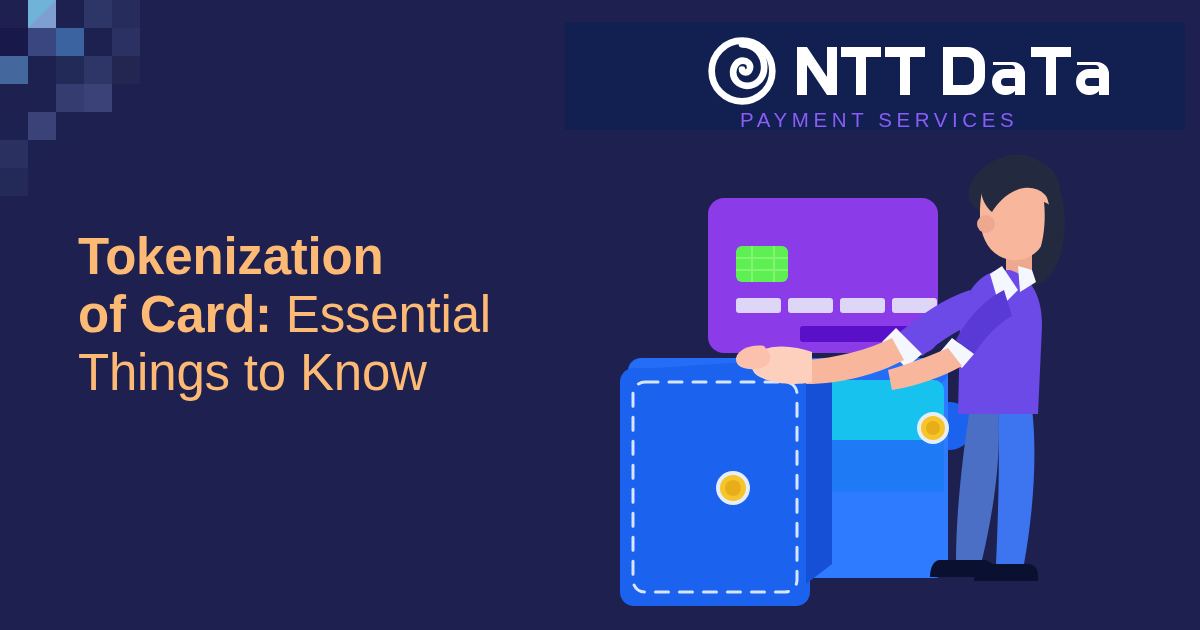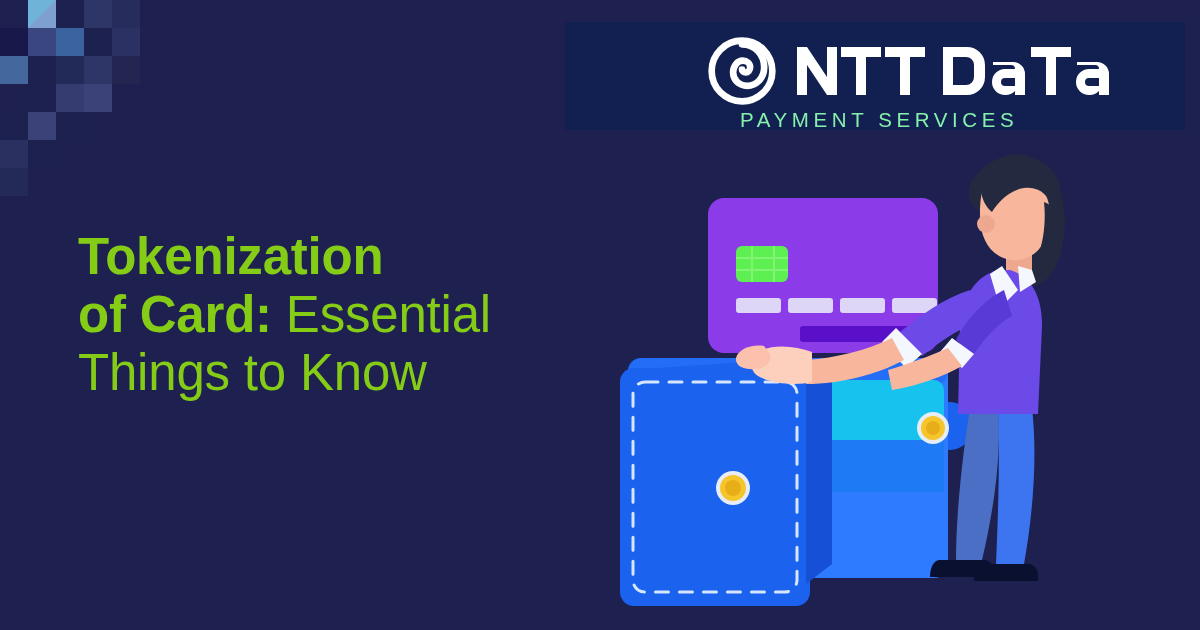--- a/index.html
+++ b/index.html
@@ -24,30 +24,30 @@
     background:#112050;
   }
   #logo-row {
     position:absolute; left:140px; top:12px;
     display:flex; align-items:center; gap:16px;
   }
   #logo-mark { width:74px; height:74px; display:block; }
   #logo-word { display:block; }
   #logo-sub {
     position:absolute; left:175px; top:86px;
-    color:#86efac; font-size:20.5px; font-weight:400;
+    color:#8b5cf6; font-size:20.5px; font-weight:400;
     letter-spacing:4.6px; white-space:nowrap;
     font-family:"Liberation Sans", sans-serif;
   }
 
   
   #headline {
     position:absolute; left:78px; top:228px;
     width:560px;
-    color:#84cc16;
+    color:#fdba74;
     font-size:51px; line-height:58px;
     font-family:"Liberation Sans", sans-serif;
     font-weight:300;
     letter-spacing:-0.2px;
   }
   #headline .hl-strong { font-weight:700; }
 
   
   #illustration { position:absolute; left:600px; top:140px; width:600px; height:490px; }
   #illustration svg { display:block; }

